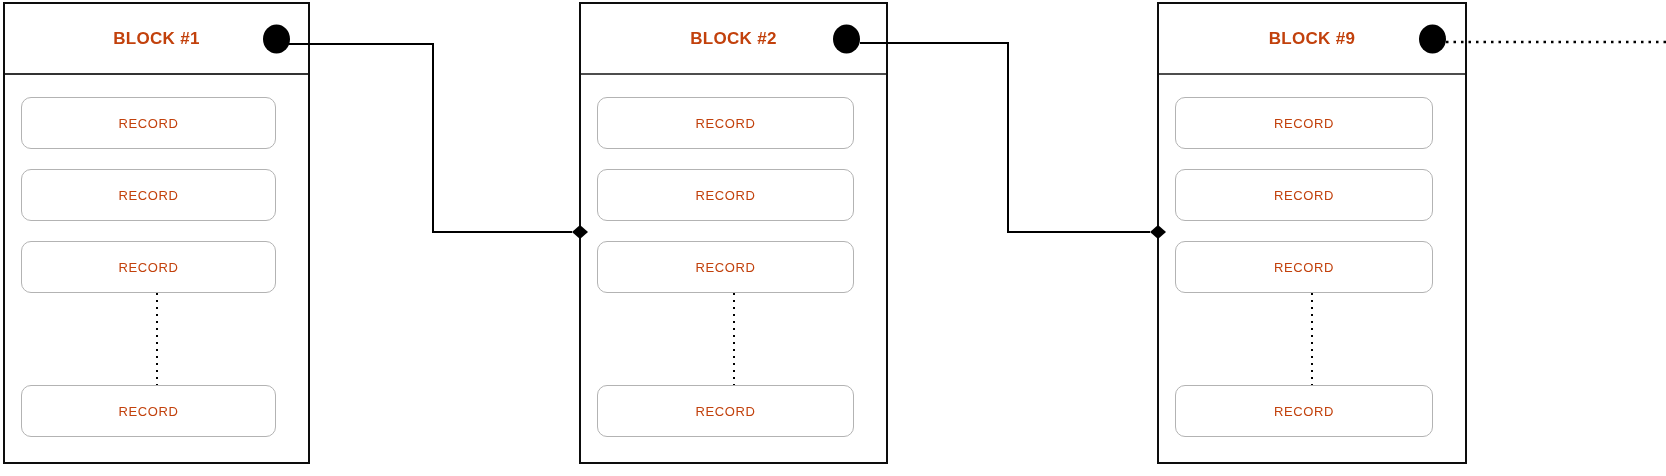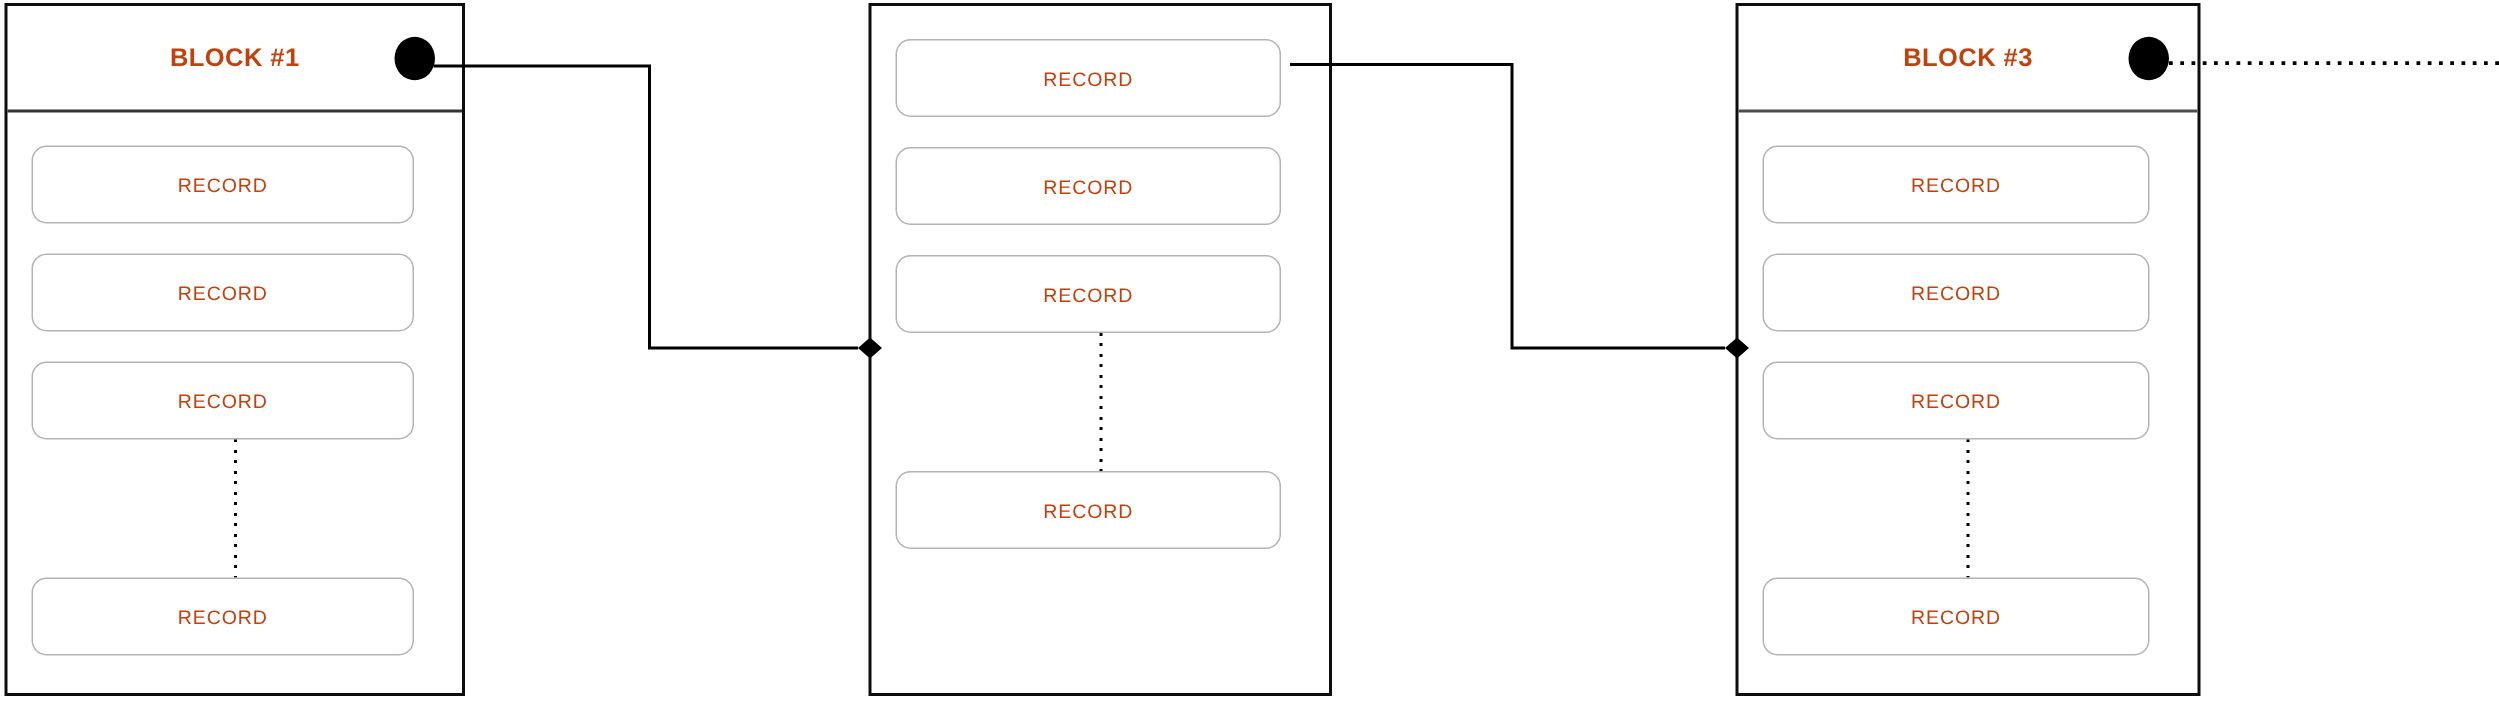--- a/index.html
+++ b/index.html
@@ -109,32 +109,36 @@
     <div class="block-body">
       <div class="record record-first">RECORD</div>
       <div class="record">RECORD</div>
       <div class="record">RECORD</div>
       <div class="dots-vertical"></div>
       <div class="record" style="margin-top:0">RECORD</div>
     </div>
   </div>
 
   <div class="block block-2">
+    <div class="block-header">
+      <span class="block-title">BLOCK #2</span>
+      <span class="link-dot"></span>
+    </div>
     <div class="block-body">
       <div class="record record-first">RECORD</div>
       <div class="record">RECORD</div>
       <div class="record">RECORD</div>
       <div class="dots-vertical"></div>
       <div class="record" style="margin-top:0">RECORD</div>
     </div>
   </div>
 
   <div class="block block-3">
     <div class="block-header">
-      <span class="block-title">BLOCK #3</span>
+      <span class="block-title">BLOCK #9</span>
       <span class="link-dot"></span>
     </div>
     <div class="block-body">
       <div class="record record-first">RECORD</div>
       <div class="record">RECORD</div>
       <div class="record">RECORD</div>
       <div class="dots-vertical"></div>
       <div class="record" style="margin-top:0">RECORD</div>
     </div>
   </div>

